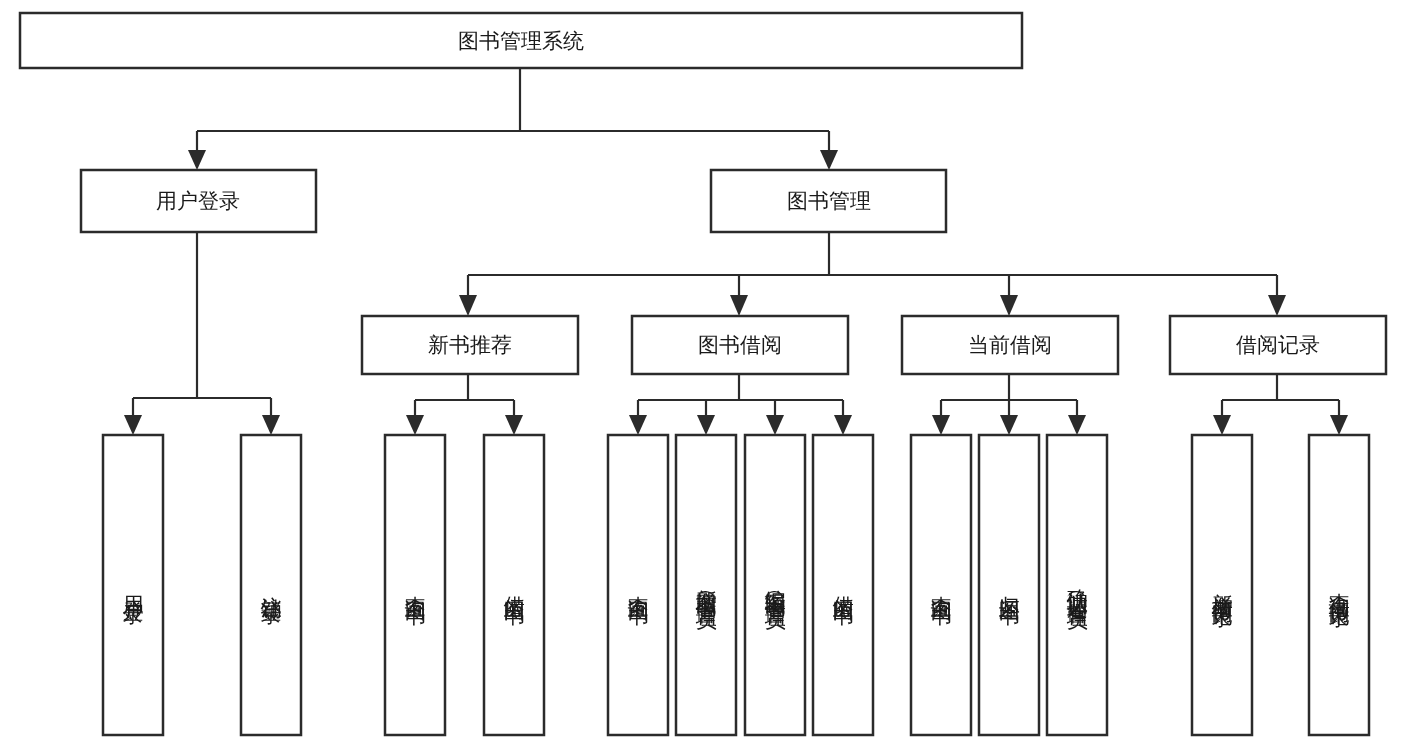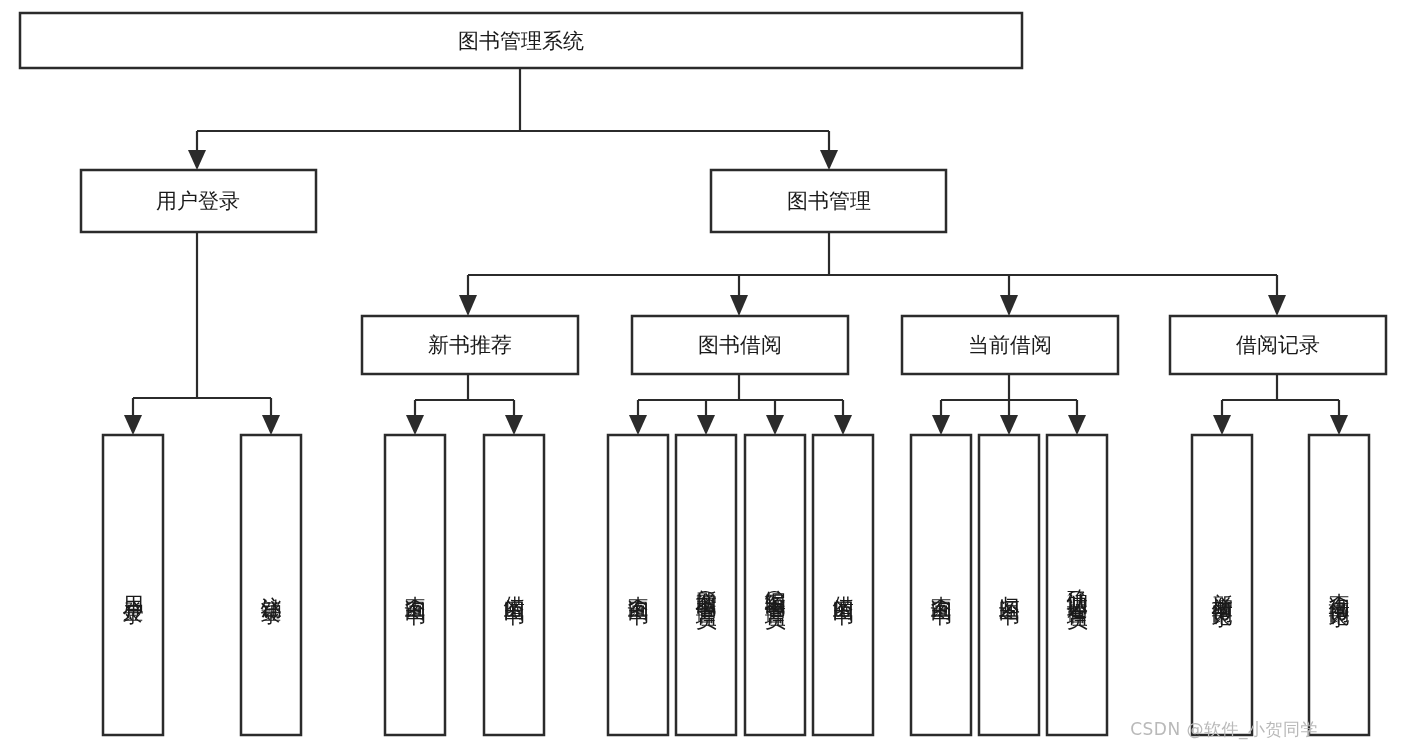--- a/index.html
+++ b/index.html
@@ -243,14 +243,13 @@
   <div class="vlabel" style="left:745px; top:435px; width:60px; height:300px;">编辑图书（管理员）</div>
   <div class="vlabel" style="left:813px; top:435px; width:60px; height:300px;">借阅图书</div>
 
   <div class="vlabel" style="left:911px; top:435px; width:60px; height:300px;">查询图书</div>
   <div class="vlabel" style="left:979px; top:435px; width:60px; height:300px;">归还图书</div>
   <div class="vlabel" style="left:1047px; top:435px; width:60px; height:300px;">确认归还（管理员）</div>
 
   <div class="vlabel" style="left:1192px; top:435px; width:60px; height:300px;">新增借阅记录</div>
   <div class="vlabel" style="left:1309px; top:435px; width:60px; height:300px;">查询借阅记录</div>
 
-  <div class="watermark">CSDN @软件_小贺同学</div>
 </div>
 
 </body></html>

